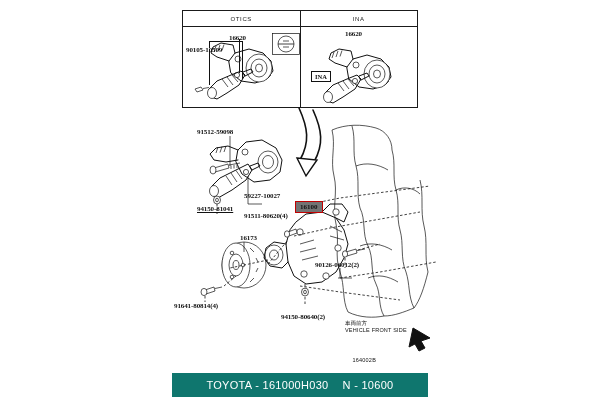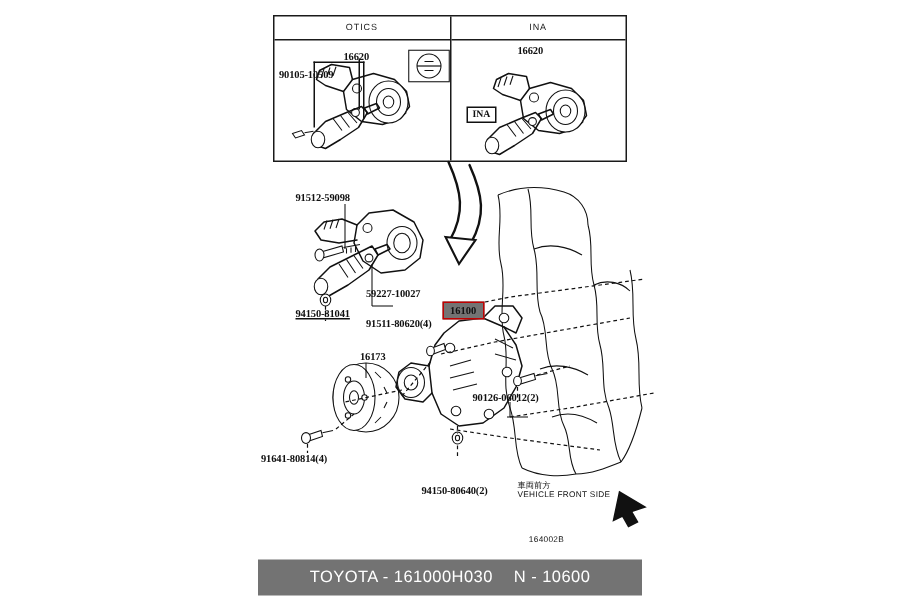--- a/index.html
+++ b/index.html
@@ -69,21 +69,21 @@
   
   .diagid{
     position:absolute;right:160px;top:357px;
     font-size:5.5px;color:#111;font-family:"Liberation Sans", sans-serif;
     letter-spacing:.2px;
   }
 
   
   .caption{
     position:absolute;left:172px;top:373px;width:256px;height:24px;
-    background:#737373;color:#ffffff;
+    background:#0f766e;color:#ffffff;
     display:flex;align-items:center;justify-content:center;
     font-family:"Liberation Sans", sans-serif;
     font-size:11px;letter-spacing:.3px;
   }
   .caption .gap{display:inline-block;width:14px;}
 </style>
 </head>
 <body>
 
 <div id="stage">
@@ -272,21 +272,21 @@
   </svg>
 
   <div class="lbl" style="left:197px;top:128px;">91512-59098</div>
   <div class="lbl" style="left:244px;top:192px;">59227-10027</div>
   <div class="lbl" style="left:197px;top:205px;text-decoration:underline;">94150-81041</div>
   <div class="lbl" style="left:240px;top:234px;">16173</div>
   <div class="lbl" style="left:174px;top:302px;">91641-80814(4)</div>
   <div class="lbl" style="left:244px;top:212px;">91511-80620(4)</div>
   <div class="hilite" style="left:295px;top:201px;">16100</div>
   <div class="lbl" style="left:315px;top:261px;text-align:center;">90126-06012(2)</div>
-  <div class="lbl" style="left:281px;top:323px;">94150-80640(2)</div>
+  <div class="lbl" style="left:281px;top:313px;">94150-80640(2)</div>
 
   <div class="frontside">
     <div class="jp">車両前方</div>
     <div class="en">VEHICLE FRONT SIDE</div>
   </div>
 
   <div class="diagid">164002B</div>
 
   <div class="caption">
     <span>TOYOTA - 161000H030</span>

